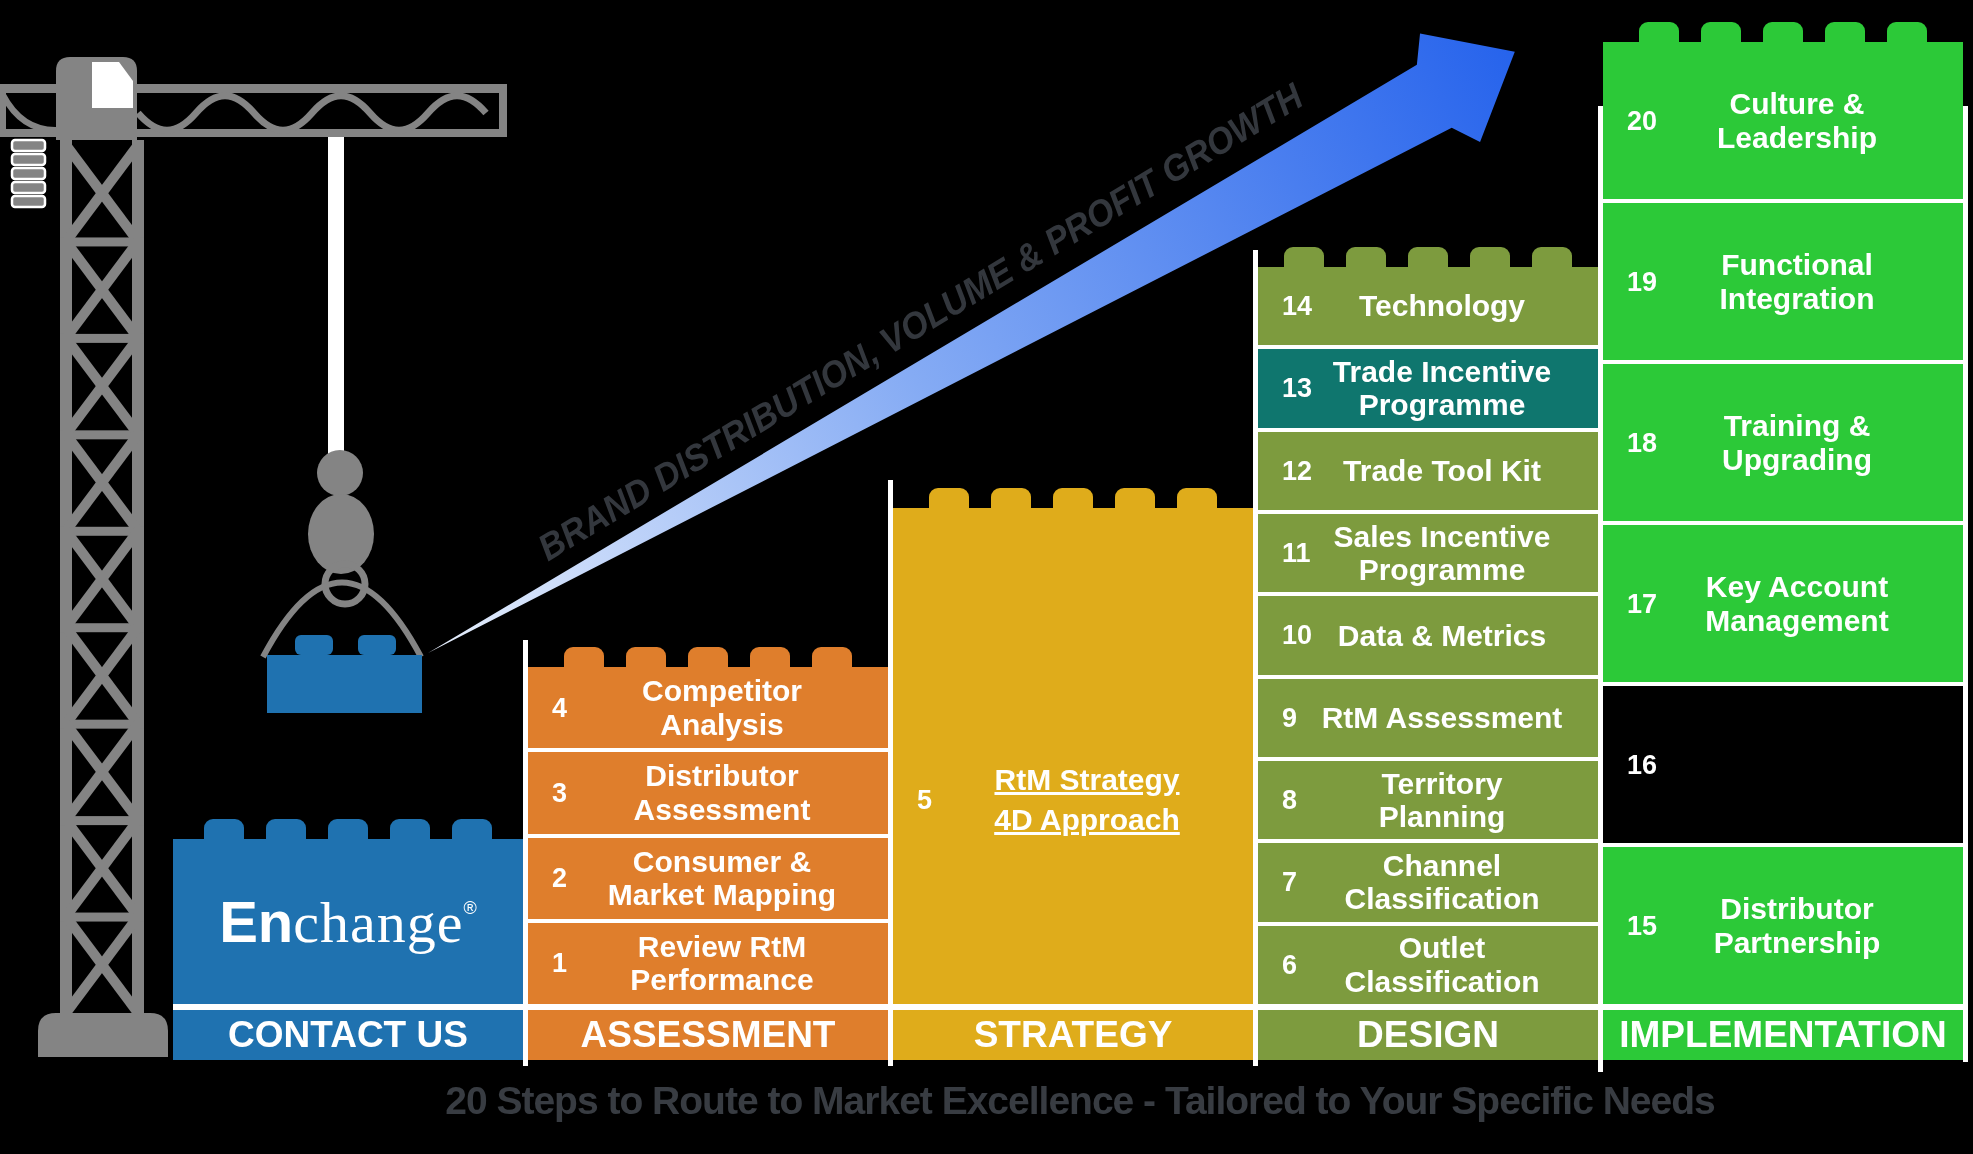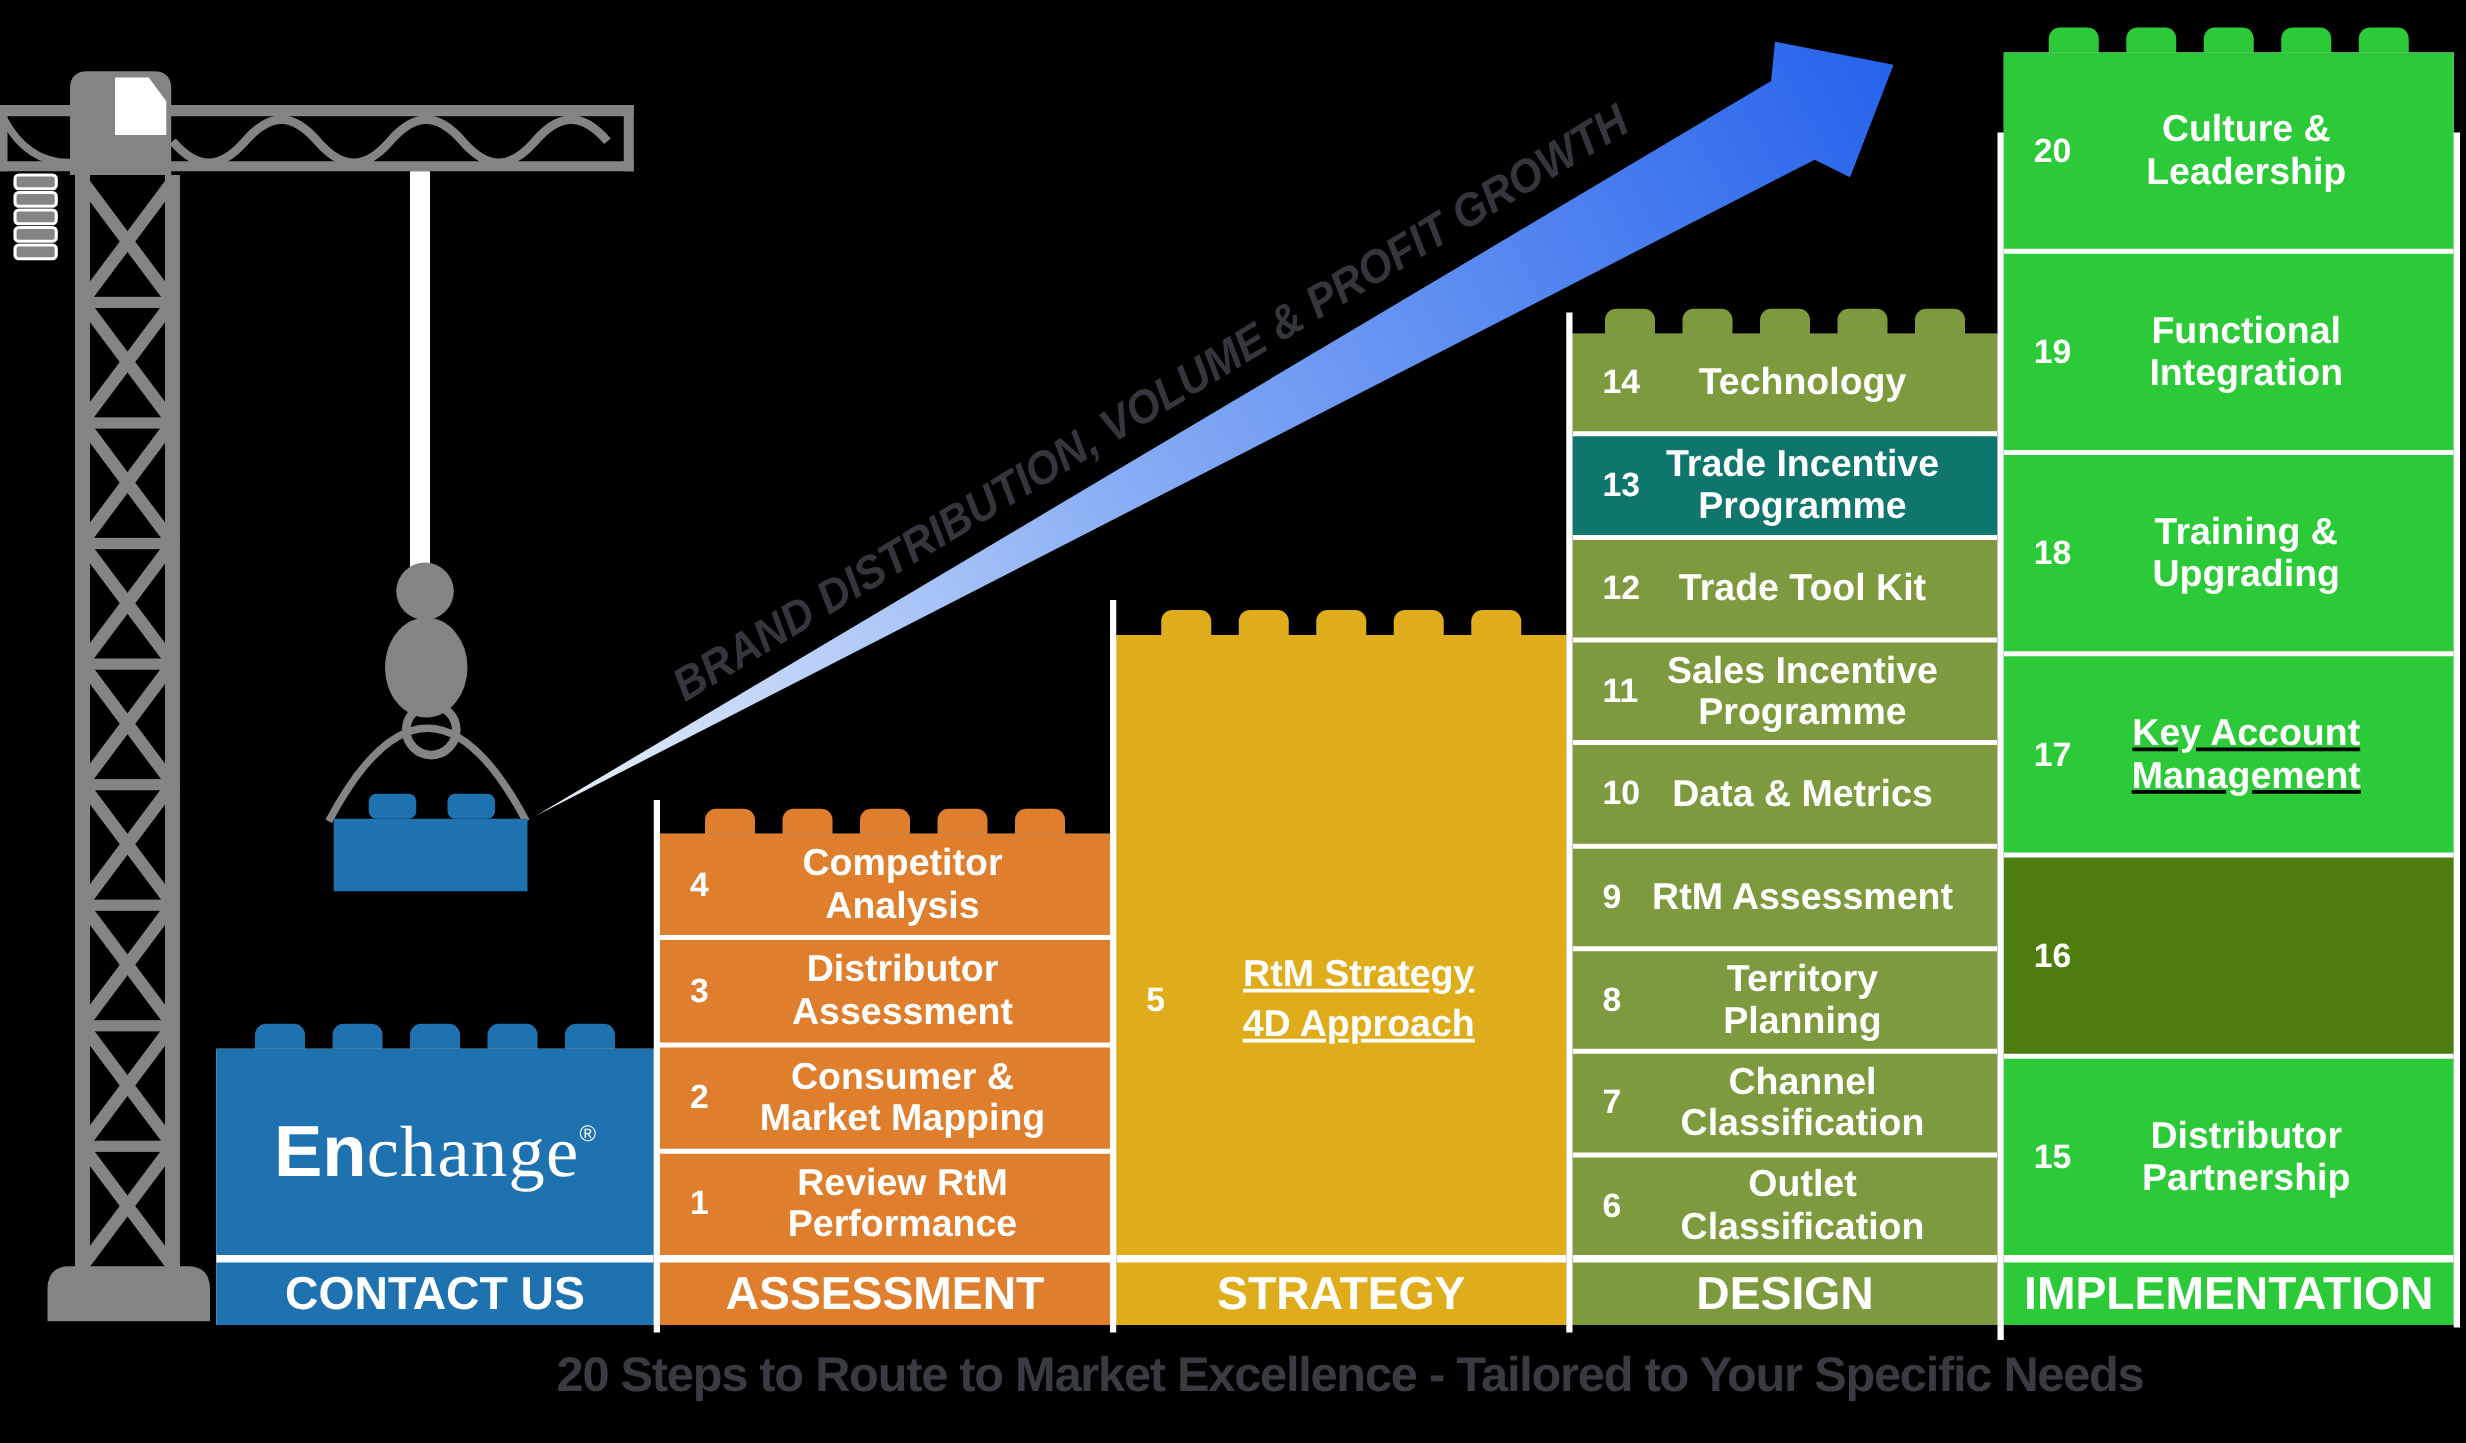--- a/index.html
+++ b/index.html
@@ -240,26 +240,26 @@
         <div class="cell" style="background: rgb(44, 201, 56);">
           <span class="num">19</span>
           <span class="txt">Functional
 Integration</span>
         </div>
         <div class="cell" style="background: rgb(44, 201, 56);">
           <span class="num">18</span>
           <span class="txt">Training &amp;
 Upgrading</span>
         </div>
-        <div class="cell" style="background: rgb(44, 201, 56); text-decoration: underline;">
+        <div class="cell" style="background: rgb(44, 201, 56);">
           <span class="num">17</span>
           <span class="txt">Key Account
 Management</span>
         </div>
-        <div class="cell" style="background: #4d7c0f; text-decoration: underline;">
+        <div class="cell" style="background: #000000; text-decoration: underline;">
           <span class="num">16</span>
         </div>
         <div class="cell" style="background: rgb(44, 201, 56);">
           <span class="num">15</span>
           <span class="txt">Distributor
 Partnership</span>
         </div>
         <div class="band" style="background: rgb(44, 201, 56);">IMPLEMENTATION</div>
       </div>
     </div>

